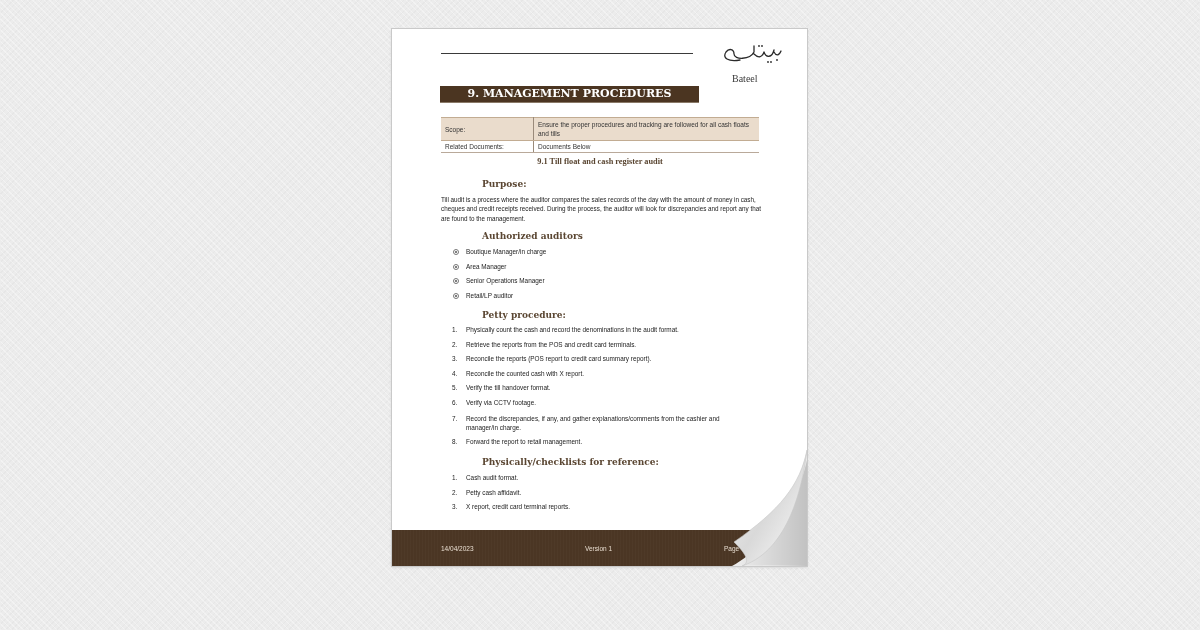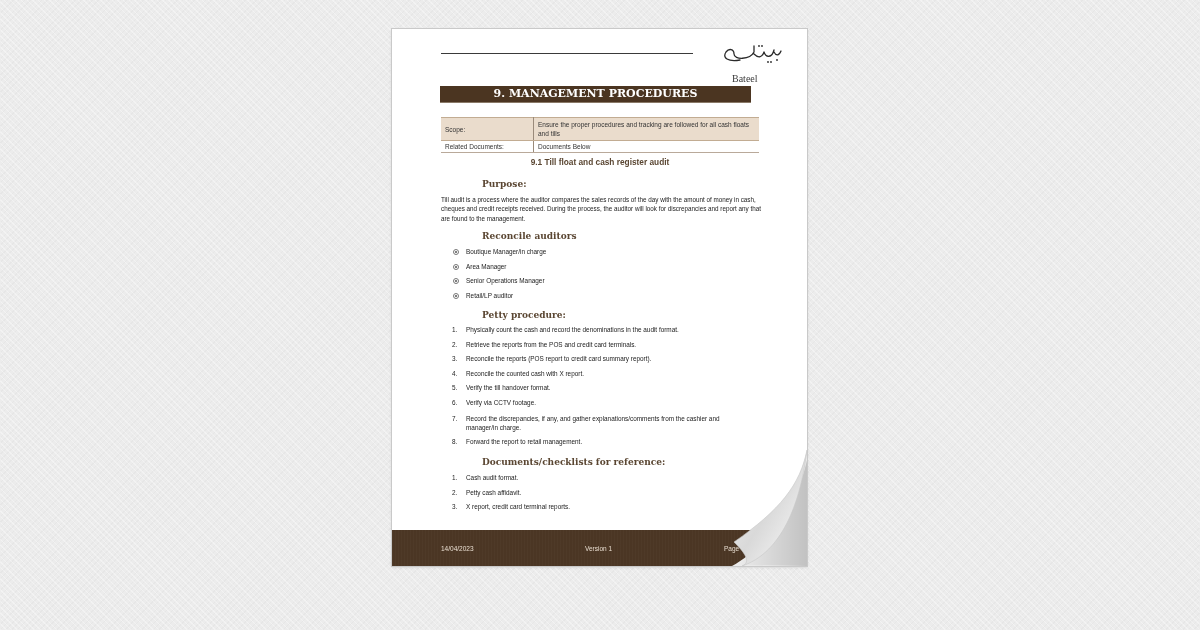--- a/index.html
+++ b/index.html
@@ -21,36 +21,36 @@
   .hdr-line {
     position: absolute; left: 49px; top: 24px; width: 252px; height: 1px; background: #3a3a3a;
   }
   .logo { position: absolute; left: 318px; top: 9px; width: 72px; height: 34px; }
   .logo svg { display: block; }
   .logo-text {
     position: absolute; left: 340px; top: 35px;
     font-family: "Liberation Serif", serif; font-size: 10px; color: #3a3a3a; margin-top: 9px;
   }
   .title-bar {
-    position: absolute; left: 48px; top: 57px; width: 311px; height: 16px;
+    position: absolute; left: 48px; top: 57px; width: 259px; height: 16px;
     background: #4b3521; border-bottom: 1px solid #8a7a68;
     color: #fff; text-align: center;
     font-family: "DejaVu Serif", serif; font-weight: bold; font-size: 11px; line-height: 16px;
   }
   .scope-table {
     position: absolute; left: 49px; top: 88px; width: 318px;
     border-collapse: collapse; font-size: 6.5px; color: #333;
   }
   .scope-table td { padding: 1px 4px; vertical-align: middle; line-height: 9px; }
   .scope-table tr.r1 td { background: #eadccc; border-top: 1px solid #c2ac92; border-bottom: 1px solid #c2ac92; height: 20px; }
   .scope-table tr.r2 td { border-bottom: 1px solid #b9a99a; height: 9px; }
   .scope-table td.c1 { width: 84px; border-right: 1px solid #9a8a7a; }
   .subtitle {
     position: absolute; left: 49px; top: 128px; width: 318px; text-align: center;
-    font-family: Liberation Sans, sans-serif; font-weight: bold; font-size: 8.3px; color: #5a4632;
+    font-family: Liberation Serif, serif; font-weight: bold; font-size: 8.3px; color: #5a4632;
   }
   .h2 {
     position: absolute; left: 49px;
     font-family: "DejaVu Serif", serif; font-weight: bold; font-size: 9px; color: #5a4632; margin-left: 41px;
   }
   .para {
     position: absolute; left: 49px; top: 166px; width: 320px;
     font-size: 6.3px; line-height: 9.4px; color: #222;
   }
   .list { position: absolute; left: 60px; margin: 0; padding: 0; list-style: none; font-size: 6.4px; color: #222; }
@@ -105,41 +105,41 @@
       <td>Documents Below</td>
     </tr>
   </tbody>
     </table>
 
   <div class="subtitle">9.1 Till float and cash register audit</div>
 
   <div class="h2" style="top:150px;">Purpose:</div>
   <div class="para">Till audit is a process where the auditor compares the sales records of the day with the amount of money in cash, cheques and credit receipts received. During the process, the auditor will look for discrepancies and report any that are found to the management.</div>
 
-  <div class="h2" style="top:202px;">Reconcile auditors</div>
+  <div class="h2" style="top:202px;">Authorized auditors</div>
   <ul class="list" style="top:219px;">
     <li style="height:14.6px;"><span class="bullet"></span><span>Boutique Manager/in charge</span></li>
     <li style="height:14.6px;"><span class="bullet"></span><span>Area Manager</span></li>
     <li style="height:14.6px;"><span class="bullet"></span><span>Senior Operations Manager</span></li>
     <li style="height:14.6px;"><span class="bullet"></span><span>Retail/LP auditor</span></li>
   </ul>
 
   <div class="h2" style="top:281px;">Petty procedure:</div>
   <ol class="list" style="top:297px; width:300px;">
     <li style="height:14.6px;"><span class="mk">1.</span><span>Physically count the cash and record the denominations in the audit format.</span></li>
     <li style="height:14.6px;"><span class="mk">2.</span><span>Retrieve the reports from the POS and credit card terminals.</span></li>
     <li style="height:14.6px;"><span class="mk">3.</span><span>Reconcile the reports (POS report to credit card summary report).</span></li>
     <li style="height:14.6px;"><span class="mk">4.</span><span>Reconcile the counted cash with X report.</span></li>
     <li style="height:14.6px;"><span class="mk">5.</span><span>Verify the till handover format.</span></li>
     <li style="height:14.6px;"><span class="mk">6.</span><span>Verify via CCTV footage.</span></li>
     <li style="height:24.5px; line-height:9.8px;"><span class="mk">7.</span><span>Record the discrepancies, if any, and gather explanations/comments from the cashier and manager/in charge.</span></li>
     <li style="height:14.6px;"><span class="mk">8.</span><span>Forward the report to retail management.</span></li>
   </ol>
 
-  <div class="h2" style="top:428px;">Documents/checklists for reference:</div>
+  <div class="h2" style="top:428px;">Physically/checklists for reference:</div>
   <ol class="list" style="top:445px;">
     <li style="height:14.6px;"><span class="mk">1.</span><span>Cash audit format.</span></li>
     <li style="height:14.6px;"><span class="mk">2.</span><span>Petty cash affidavit.</span></li>
     <li style="height:14.6px;"><span class="mk">3.</span><span>X report, credit card terminal reports.</span></li>
   </ol>
 
   <div class="footer">
     <span style="left:49px;">14/04/2023</span>
     <span style="left:193px;">Version 1</span>
     <span style="left:332px;">Page</span>

